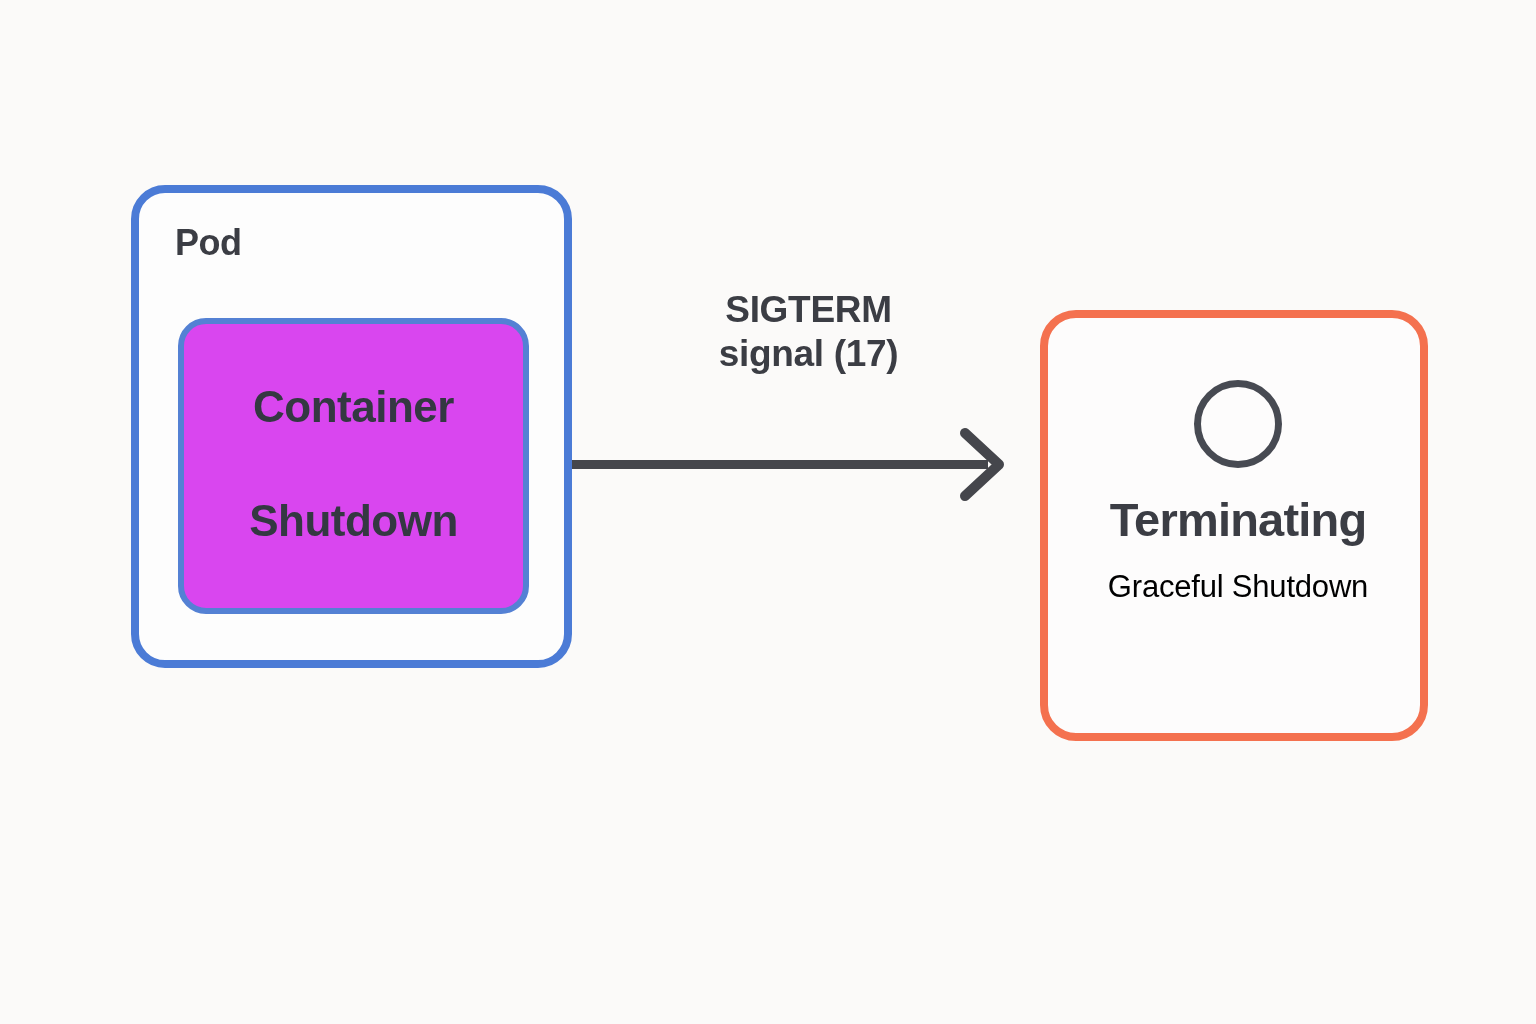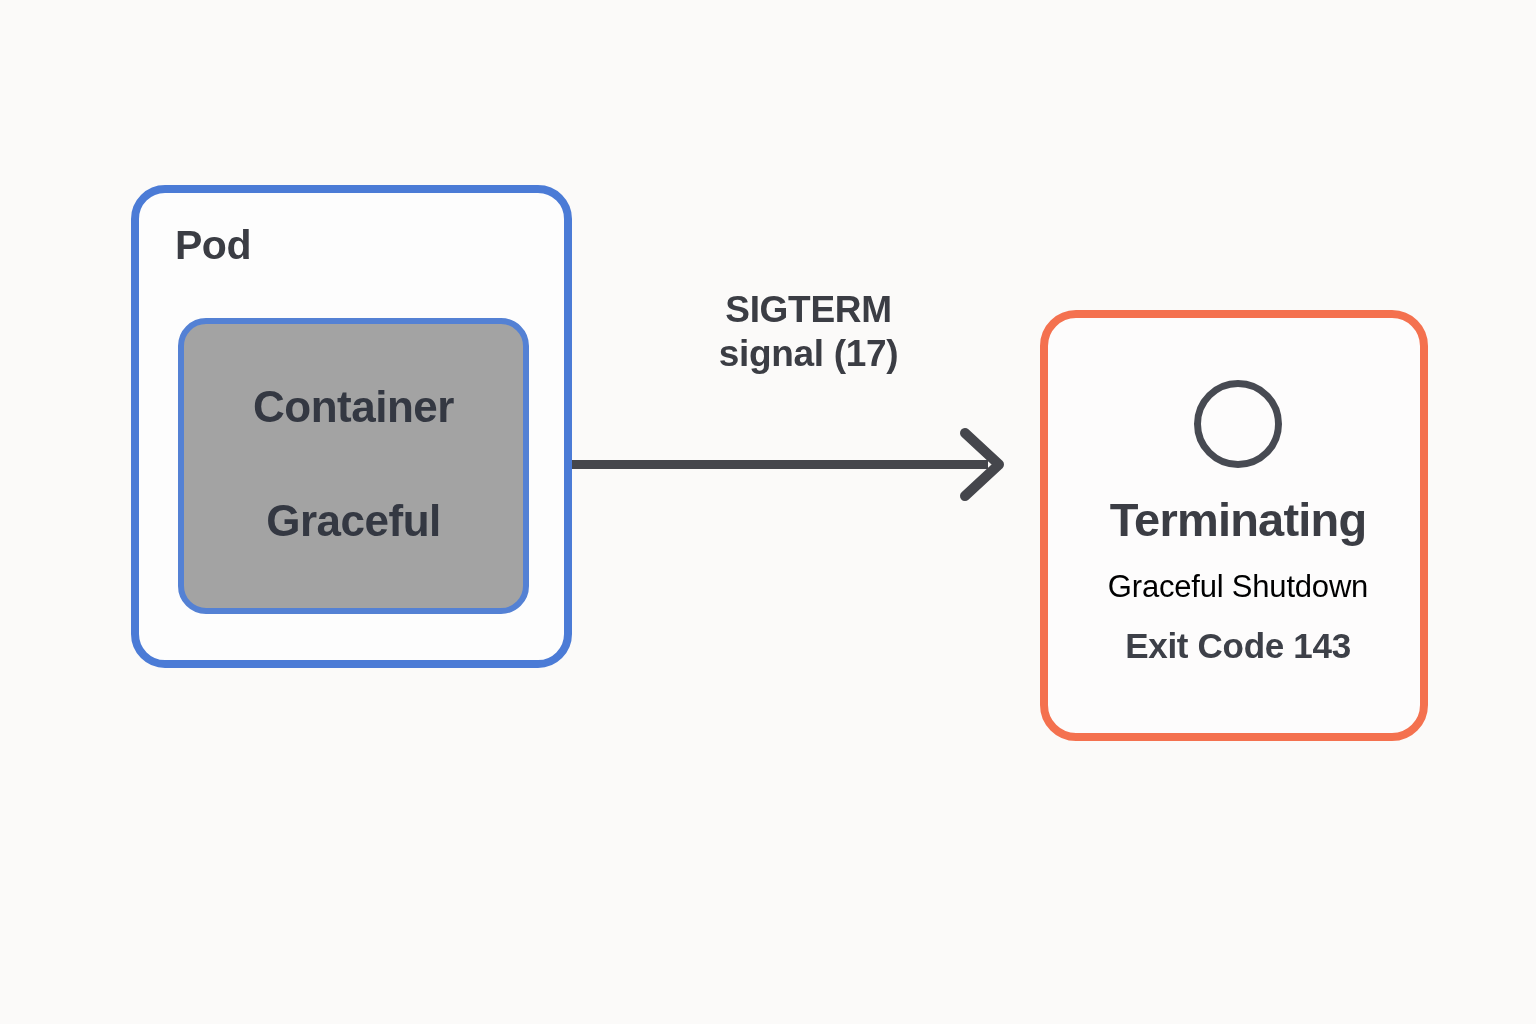--- a/index.html
+++ b/index.html
@@ -28,34 +28,34 @@
     height: 483px;
     box-sizing: border-box;
     background: #fdfdfd;
     border: 8px solid #4b7bd6;
     border-radius: 34px;
   }
   #pod-label {
     position: absolute;
     left: 36px;
     top: 32px;
-    font-size: 41px;
+    font-size: 36px;
     font-weight: bold;
     color: #3b3d44;
     letter-spacing: -0.5px;
     line-height: 1;
   }
   #container-box {
     position: absolute;
     left: 39px;
     top: 125px;
     width: 351px;
     height: 296px;
     box-sizing: border-box;
-    background: #a3a3a3;
+    background: #d946ef;
     border: 6px solid #5481d4;
     border-radius: 28px;
     display: flex;
     flex-direction: column;
     align-items: center;
     justify-content: space-around;
     padding: 26px 0 30px 0;
   }
   .container-text {
     font-size: 44px;
@@ -140,35 +140,34 @@
 </head>
 <body>
 
 <div id="canvas">
 
   <div id="pod-card">
     <div id="pod-label">Pod</div>
 
     <div id="container-box">
       <div class="container-text">Container</div>
-      <div class="container-text">Graceful</div>
+      <div class="container-text">Shutdown</div>
     </div>
   </div>
 
   <div id="arrow-group">
     <div id="arrow-label">
       <div>SIGTERM</div>
       <div>signal (17)</div>
     </div>
     <svg width="445" height="95" viewBox="0 0 445 95">
       <line x1="2" y1="46.5" x2="418" y2="46.5" stroke="#45464c" stroke-width="9" stroke-linecap="butt"></line>
       <polyline points="395,15 429,46.5 395,78" fill="none" stroke="#45464c" stroke-width="10" stroke-linecap="round" stroke-linejoin="round"></polyline>
     </svg>
   </div>
 
   <div id="terminating-card">
     <div id="spinner-ring"></div>
     <div id="terminating-title">Terminating</div>
     <div id="terminating-subtitle">Graceful Shutdown</div>
-    <div id="terminating-exitcode">Exit Code 143</div>
   </div>
 
 </div>
 
 </body></html>

